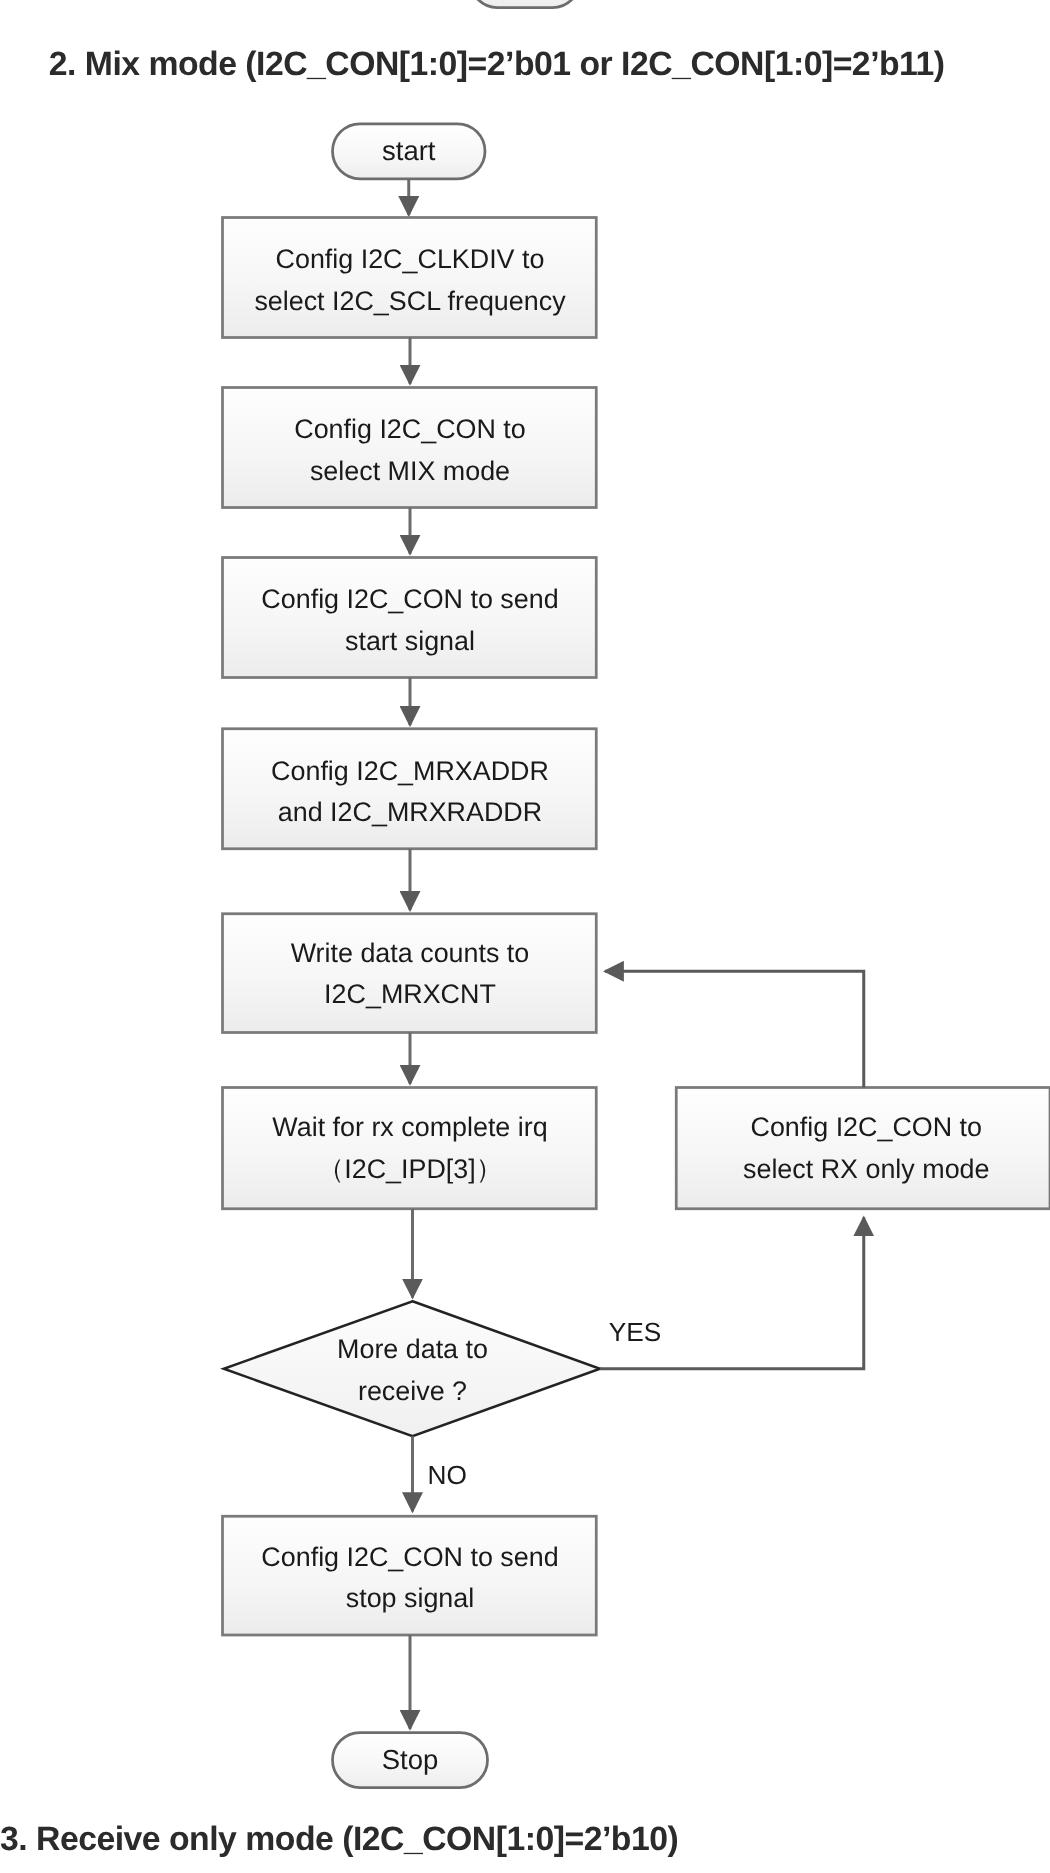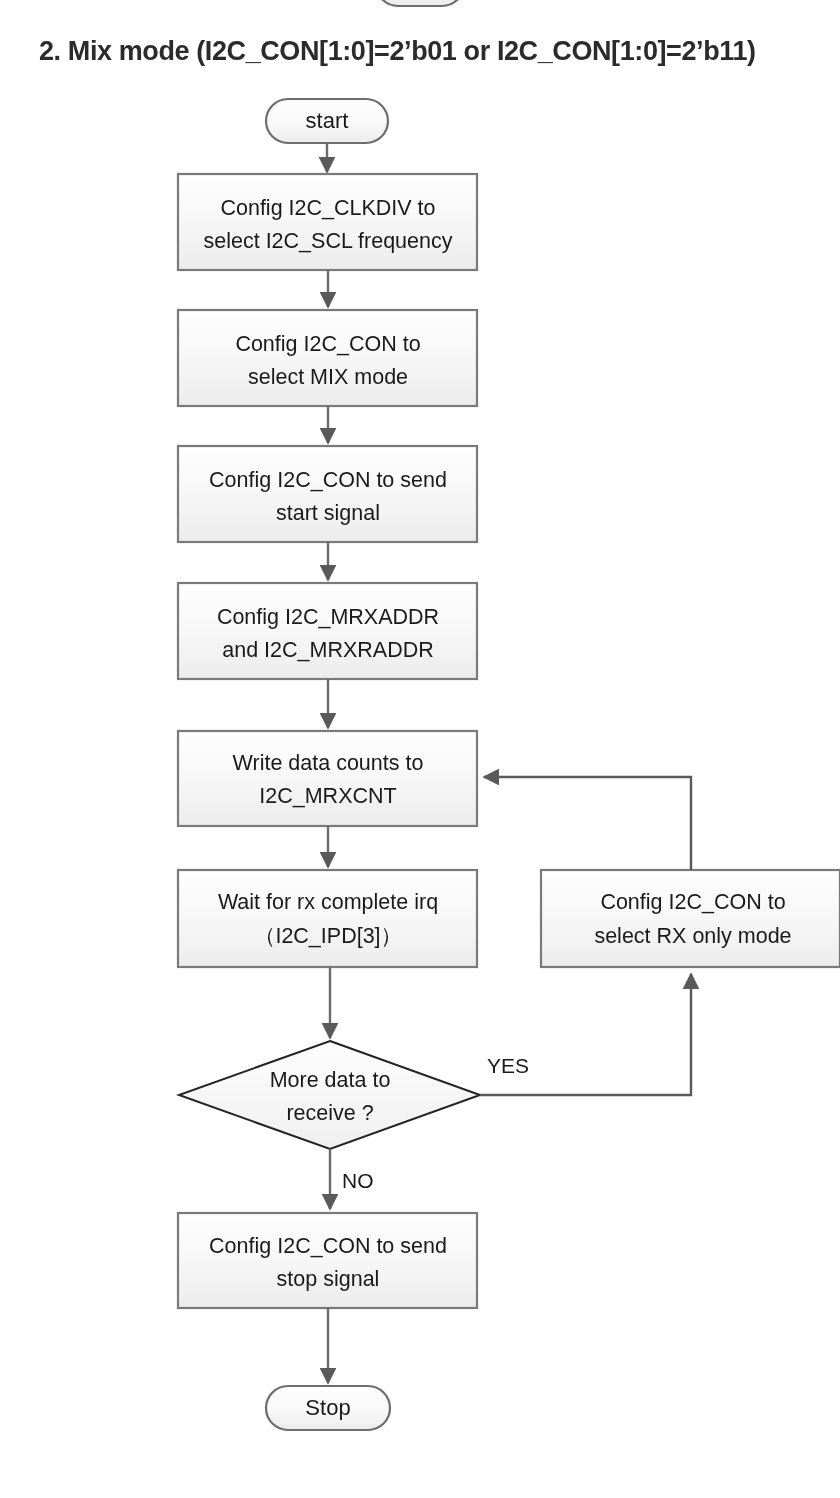--- a/index.html
+++ b/index.html
@@ -190,14 +190,15 @@
       <text class="node-text" x="328" y="1280">stop signal</text>
     </g>
     <line class="conn" x1="328" y1="1308" x2="328" y2="1383" marker-end="url(#arrow)"></line>
 
     <g>
       <rect class="term-shape" x="266" y="1386" width="124" height="44" rx="22" ry="22" fill="url(#termGrad)"></rect>
       <text class="term-text" x="328" y="1409">Stop</text>
     </g>
   </svg>
 
+  <div class="heading" id="heading-recv">3. Receive only mode (I2C_CON[1:0]=2’b10)</div>
 
 </div>
 
 </body></html>

